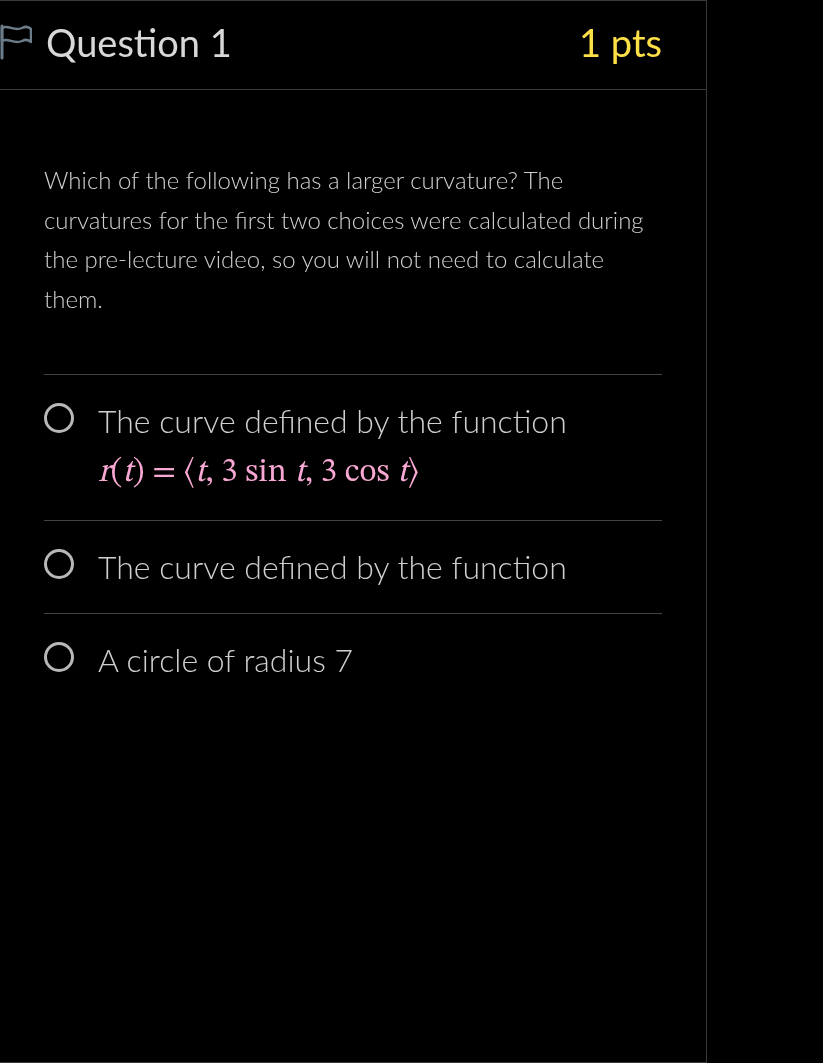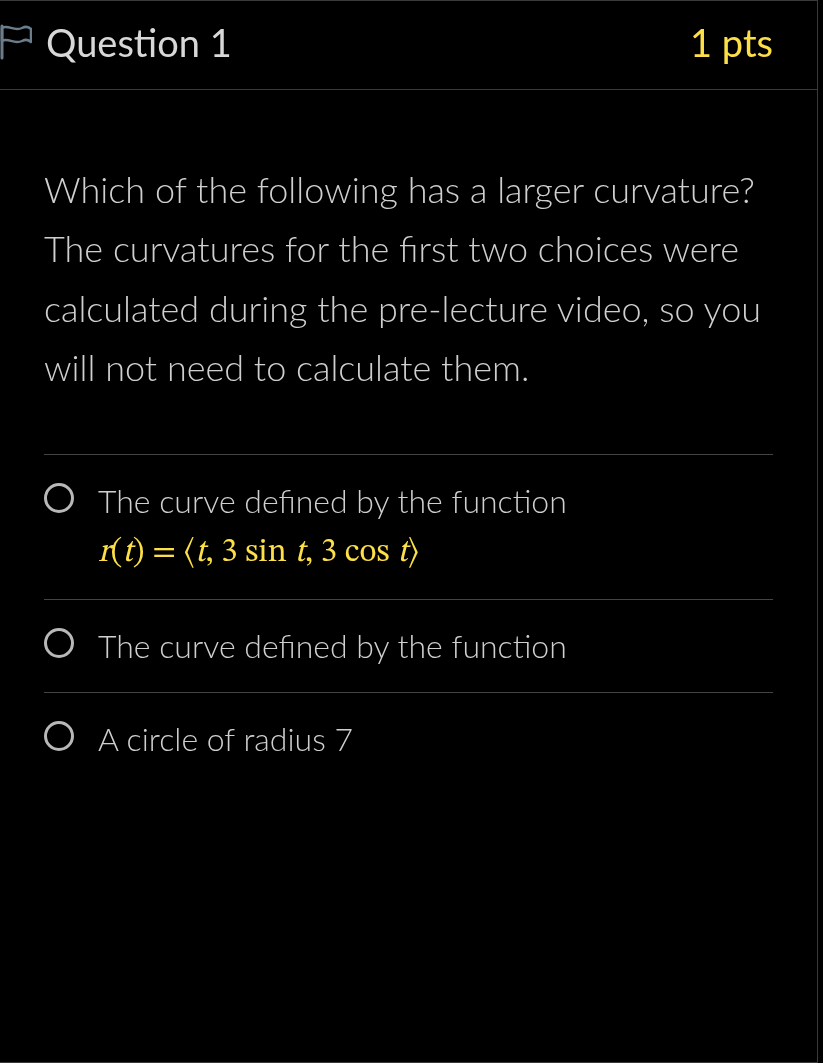--- a/index.html
+++ b/index.html
@@ -11,21 +11,21 @@
     background: #000;
     width: 823px;
     height: 1063px;
     font-family: "Lato", "Helvetica Neue", Arial, sans-serif;
     color: #d8d8d8;
     overflow: hidden;
   }
   .question-card {
     border: 1px solid #3a3a3a;
     border-left: none;
-    width: 818px;
+    width: 707px;
     height: 1063px;
     background: #000;
   }
   .question-header {
     display: flex;
     align-items: center;
     justify-content: space-between;
     border-bottom: 1px solid #3a3a3a;
     padding: 18px 44px 24px 0;
   }
@@ -50,21 +50,21 @@
   }
   .points {
     font-size: 38px;
     font-weight: 400;
     color: #fde047;
   }
   .question-body {
     padding: 70px 44px 30px 44px;
   }
   .prompt {
-    font-size: 36px;
+    font-size: 24px;
     line-height: 1.65;
     font-weight: 300;
     color: #cfcfcf;
     margin-bottom: 56px;
   }
   .choices {
     border-top: 1px solid #444;
   }
   .choice {
     display: flex;
@@ -88,21 +88,21 @@
   }
   .choice-text {
     font-size: 32px;
     font-weight: 300;
     color: #cfcfcf;
     line-height: 1.5;
   }
   .formula {
     font-family: "Cambria Math", "STIX Two Math", "Latin Modern Math", Georgia, serif;
     font-weight: 600;
-    color: #fde047;
+    color: #f9a8d4;
     font-size: 33px;
     white-space: nowrap;
   }
   .formula .fn {
     font-style: italic;
     font-weight: 600;
   }
   .formula sup {
     font-size: 0.7em;
     vertical-align: super;

